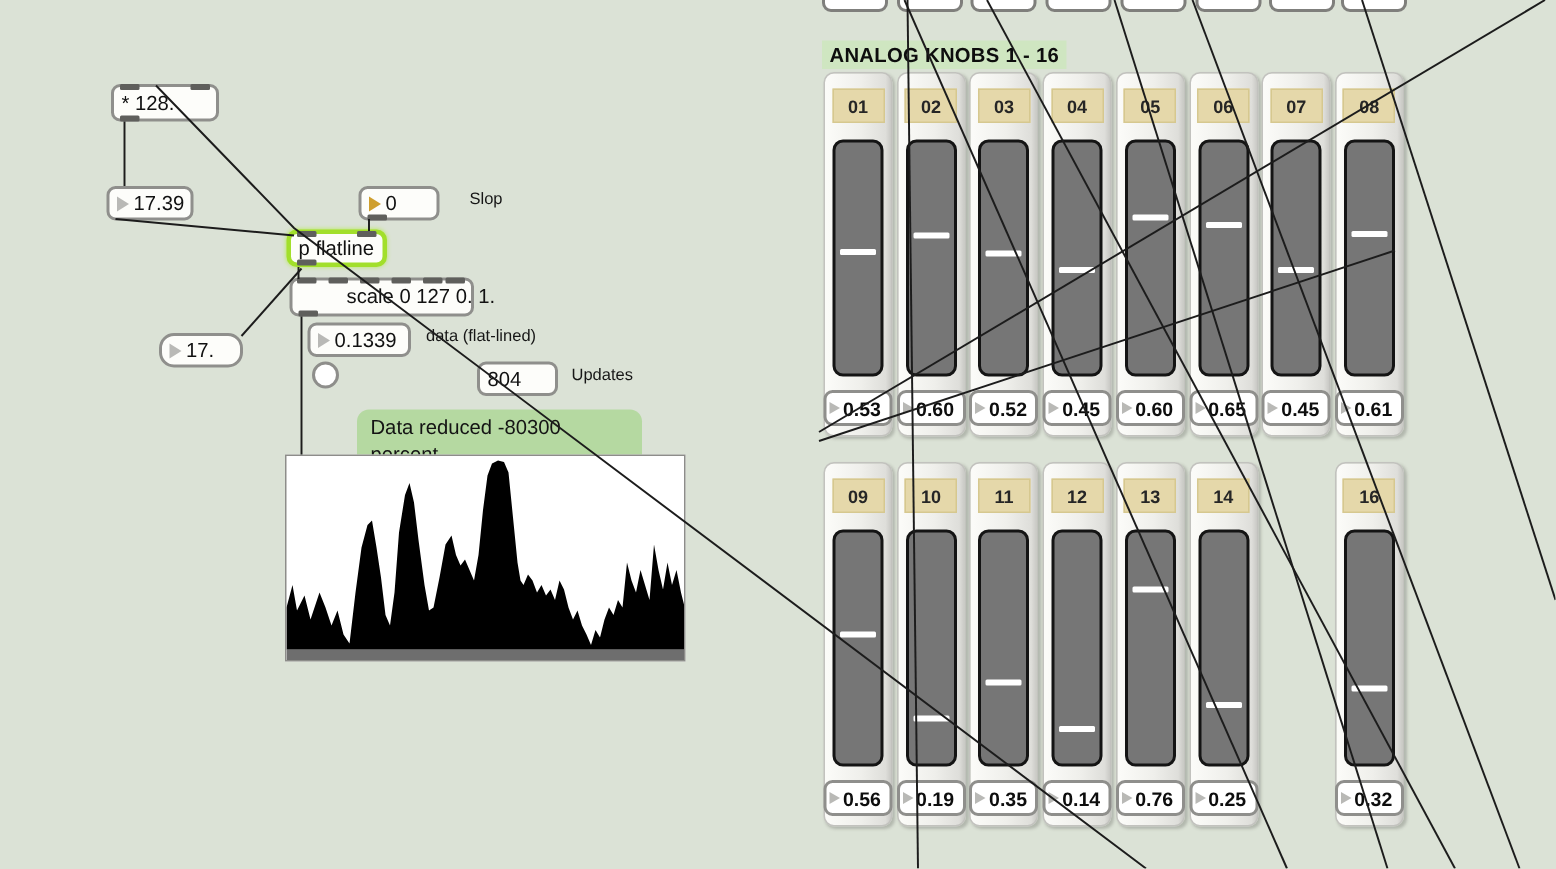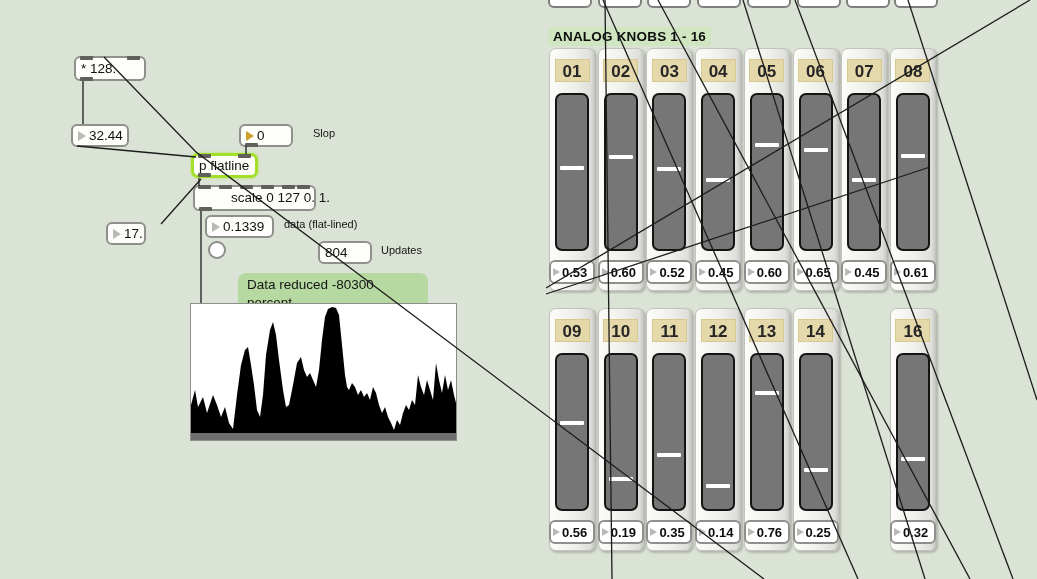--- a/index.html
+++ b/index.html
@@ -42,21 +42,21 @@
   }
   .knob-row{position:absolute;left:549px;width:400px;height:243px;}
   .panel{
     position:absolute;top:0;width:46px;height:243px;border-radius:7px;
     background:linear-gradient(to right,#fbfbf8 4%,#efefeb 55%,#dededa 92%,#c9c9c5);
     border:1px solid #c2c2be;box-shadow:1.5px 1.5px 2px rgba(60,60,55,.25);
     box-sizing:border-box;
   }
   .klabel{
     margin:10px auto 0;width:35px;height:23px;background:#e5d8aa;border:1px solid #d6c88f;
-    font-weight:bold;font-size:17px;color:#262626;text-align:center;line-height:23px;
+    font-weight:bold;font-size:12px;color:#262626;text-align:center;line-height:23px;
     box-sizing:border-box;
   }
   .ktrack{
     position:absolute;left:50%;transform:translateX(-50%);top:44px;width:34px;height:158px;
     background:#767676;border:2px solid #141414;border-radius:7px;box-sizing:border-box;
   }
   .kline{position:absolute;left:3px;right:3px;height:4px;background:#fff;border-radius:1px;}
   .kval{
     position:absolute;bottom:6px;left:50%;transform:translateX(-50%);width:46px;height:24px;
     background:#fff;border:2px solid #8f8f8c;border-radius:6px;box-sizing:border-box;
@@ -77,21 +77,21 @@
 
 <div class="maxbox" style="left:74px;top:56px;width:72px;height:25px;">
   <span class="objtext">* 128.</span>
   <span class="tab t l"></span>
   <span class="tab t r"></span>
   <span class="tab b l"></span>
 </div>
 
 <div class="maxbox numbox" style="left:71px;top:124px;width:58px;height:23px;">
   <span class="tri"></span>
-  <span>32.44</span>
+  <span>17.39</span>
 </div>
 
 <div class="maxbox numbox" style="left:239px;top:124px;width:54px;height:23px;">
   <span class="tri hot"></span>
   <span>0</span>
   <span class="tab b l"></span>
 </div>
 <div class="freelabel" style="left:313px;top:127px;">Slop</div>
 
 <div class="maxbox glow" style="left:191px;top:153px;width:67px;height:25px;line-height:19px;">
@@ -105,21 +105,21 @@
   <span class="objtext">scale 0 127 0. 1.</span>
   <span class="tab t" style="left:3px;"></span>
   <span class="tab t" style="left:24px;"></span>
   <span class="tab t" style="left:45px;"></span>
   <span class="tab t" style="left:66px;"></span>
   <span class="tab t" style="left:87px;"></span>
   <span class="tab t r"></span>
   <span class="tab b l"></span>
 </div>
 
-<div class="maxbox numbox" style="left:106px;top:222px;width:40px;height:23px;">
+<div class="maxbox numbox" style="left:106px;top:222px;width:56px;height:23px;border-radius:10px;">
   <span class="tri"></span>
   <span>17.</span>
 </div>
 
 <div class="maxbox numbox" style="left:205px;top:215px;width:69px;height:23px;">
   <span class="tri"></span>
   <span>0.1339</span>
 </div>
 <div class="freelabel" style="left:284px;top:218px;">data (flat-lined)</div>
 

